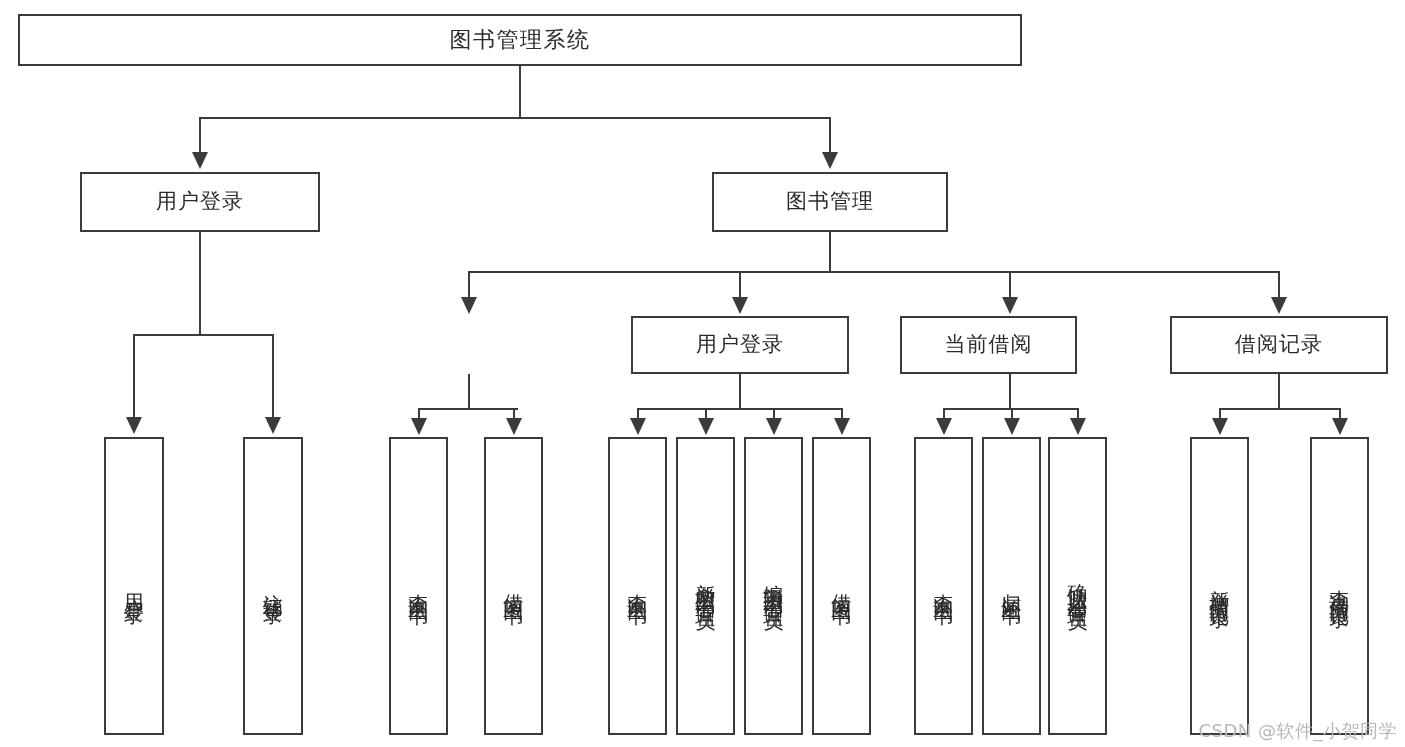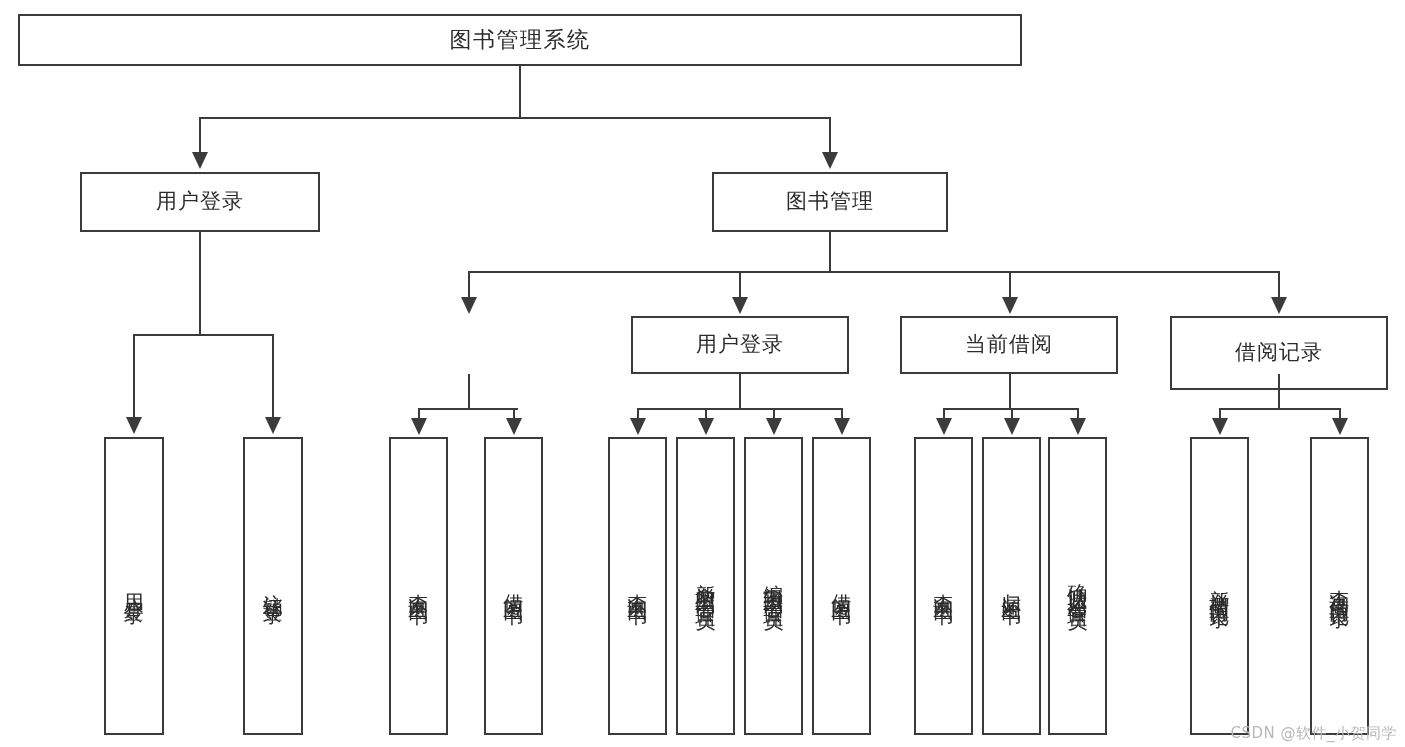--- a/index.html
+++ b/index.html
@@ -63,21 +63,21 @@
     height: 0;
     border-left: 8px solid transparent;
     border-right: 8px solid transparent;
     border-top: 17px solid #3b3b3b;
   }
   
   #watermark {
     position: absolute;
     right: 8px;
     bottom: 4px;
-    font-size: 15px;
+    font-size: 18px;
     color: #b8b8b8;
     letter-spacing: 0.5px;
     user-select: none;
     white-space: nowrap;
   }
 </style>
 </head>
 <body>
 
 <div id="canvas">
@@ -114,22 +114,22 @@
   <div class="edge vline" style="left:468px; top:271px; height:28px;"></div>
   <div class="arrow" style="left:461px; top:297px;"></div>
   <div class="edge vline" style="left:739px; top:271px; height:28px;"></div>
   <div class="arrow" style="left:732px; top:297px;"></div>
   <div class="edge vline" style="left:1009px; top:271px; height:28px;"></div>
   <div class="arrow" style="left:1002px; top:297px;"></div>
   <div class="edge vline" style="left:1278px; top:271px; height:28px;"></div>
   <div class="arrow" style="left:1271px; top:297px;"></div>
 
   <div class="node h" style="left:631px; top:316px; width:218px; height:58px;">用户登录</div>
-  <div class="node h" style="left:900px; top:316px; width:218px; height:58px;">当前借阅</div>
-  <div class="node h" style="left:1170px; top:316px; width:218px; height:74px;">借阅记录</div>
+  <div class="node h" style="left:900px; top:316px; width:177px; height:58px;">当前借阅</div>
+  <div class="node h" style="left:1170px; top:316px; width:218px; height:58px;">借阅记录</div>
 
   <div class="edge vline" style="left:468px; top:374px; height:35px;"></div>
   <div class="edge hline" style="left:418px; top:408px; width:100px;"></div>
   <div class="edge vline" style="left:418px; top:408px; height:12px;"></div>
   <div class="arrow" style="left:411px; top:418px;"></div>
   <div class="edge vline" style="left:513px; top:408px; height:12px;"></div>
   <div class="arrow" style="left:506px; top:418px;"></div>
 
   <div class="node v" style="left:389px; top:437px; width:59px; height:298px;">查询图书</div>
   <div class="node v" style="left:484px; top:437px; width:59px; height:298px;">借阅图书</div>

